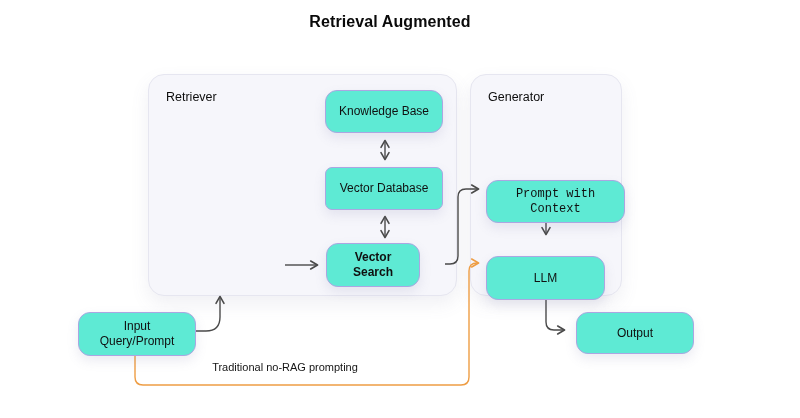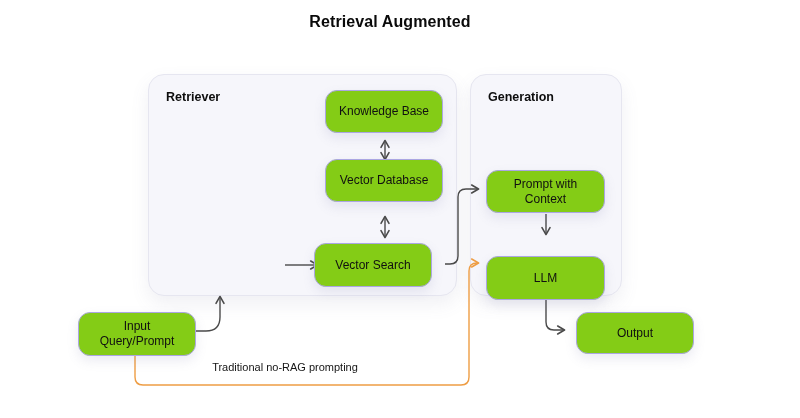--- a/index.html
+++ b/index.html
@@ -25,43 +25,43 @@
   .container-box {
     position: absolute;
     background: #f6f6fb;
     border: 1px solid #e6e6f0;
     border-radius: 16px;
     box-shadow: 0 8px 18px rgba(110,110,150,0.10);
   }
   .container-box .container-label {
     position: absolute;
     left: 17px; top: 15px;
-    font-size: 12.5px; font-weight: 700;
+    font-size: 12.5px; font-weight: 400;
     color: #0d0d0d;
   }
   .container-retriever { left: 148px; top: 74px; width: 309px; height: 222px; }
   .container-generator { left: 470px; top: 74px; width: 152px; height: 222px; }
 
   .node {
     position: absolute;
-    background: #84cc16;
+    background: #5eead4;
     border: 1px solid #aba6e2;
     border-radius: 12px;
     display: flex; align-items: center; justify-content: center;
     text-align: center;
     font-size: 12px; line-height: 15px;
     color: #101010;
     box-shadow: 0 5px 12px rgba(110,110,160,0.14);
     padding: 2px 6px;
   }
   .node-knowledge-base     { left: 325px; top: 90px;  width: 118px; height: 43px; }
-  .node-vector-database    { left: 325px; top: 159px; width: 118px; height: 43px; }
-  .node-vector-search      { left: 314px; top: 243px; width: 118px; height: 44px; }
+  .node-vector-database    { left: 325px; top: 167px; width: 118px; height: 43px; border-radius: 7px; }
+  .node-vector-search      { left: 326px; top: 243px; width: 94px; height: 44px; font-weight: bold; }
   .node-encoder            { left: 167px; top: 243px; width: 117px; height: 44px; }
-  .node-prompt-with-context{ left: 486px; top: 170px; width: 119px; height: 43px; }
+  .node-prompt-with-context{ left: 486px; top: 180px; width: 139px; height: 43px; font-family: Liberation Mono, monospace; }
   .node-llm                { left: 486px; top: 256px; width: 119px; height: 44px; }
   .node-input-query        { left: 78px;  top: 312px; width: 118px; height: 44px; }
   .node-output             { left: 576px; top: 312px; width: 118px; height: 42px; }
 
   svg.connectors {
     position: absolute; inset: 0;
     width: 800px; height: 418px;
     pointer-events: none;
   }
 
@@ -78,21 +78,21 @@
 <div class="canvas">
 
   <div class="diagram-title">
     <span>Retrieval Augmented</span><br>
   </div>
 
   <div class="container-box container-retriever">
     <span class="container-label">Retriever</span>
   </div>
   <div class="container-box container-generator">
-    <span class="container-label">Generation</span>
+    <span class="container-label">Generator</span>
   </div>
 
   <svg class="connectors" viewBox="0 0 800 418" xmlns="http://www.w3.org/2000/svg">
     <defs>
       <marker id="ma" viewBox="0 0 10 10" refX="7.5" refY="5" markerWidth="7.5" markerHeight="7.5" orient="auto-start-reverse">
         <path d="M1.5,1.2 L8,5 L1.5,8.8" fill="none" stroke="#4a4a4a" stroke-width="1.5" stroke-linecap="round" stroke-linejoin="round"></path>
       </marker>
       <marker id="mo" viewBox="0 0 10 10" refX="7.5" refY="5" markerWidth="7.5" markerHeight="7.5" orient="auto-start-reverse">
         <path d="M1.5,1.2 L8,5 L1.5,8.8" fill="none" stroke="#ee9d44" stroke-width="1.5" stroke-linecap="round" stroke-linejoin="round"></path>
       </marker>

